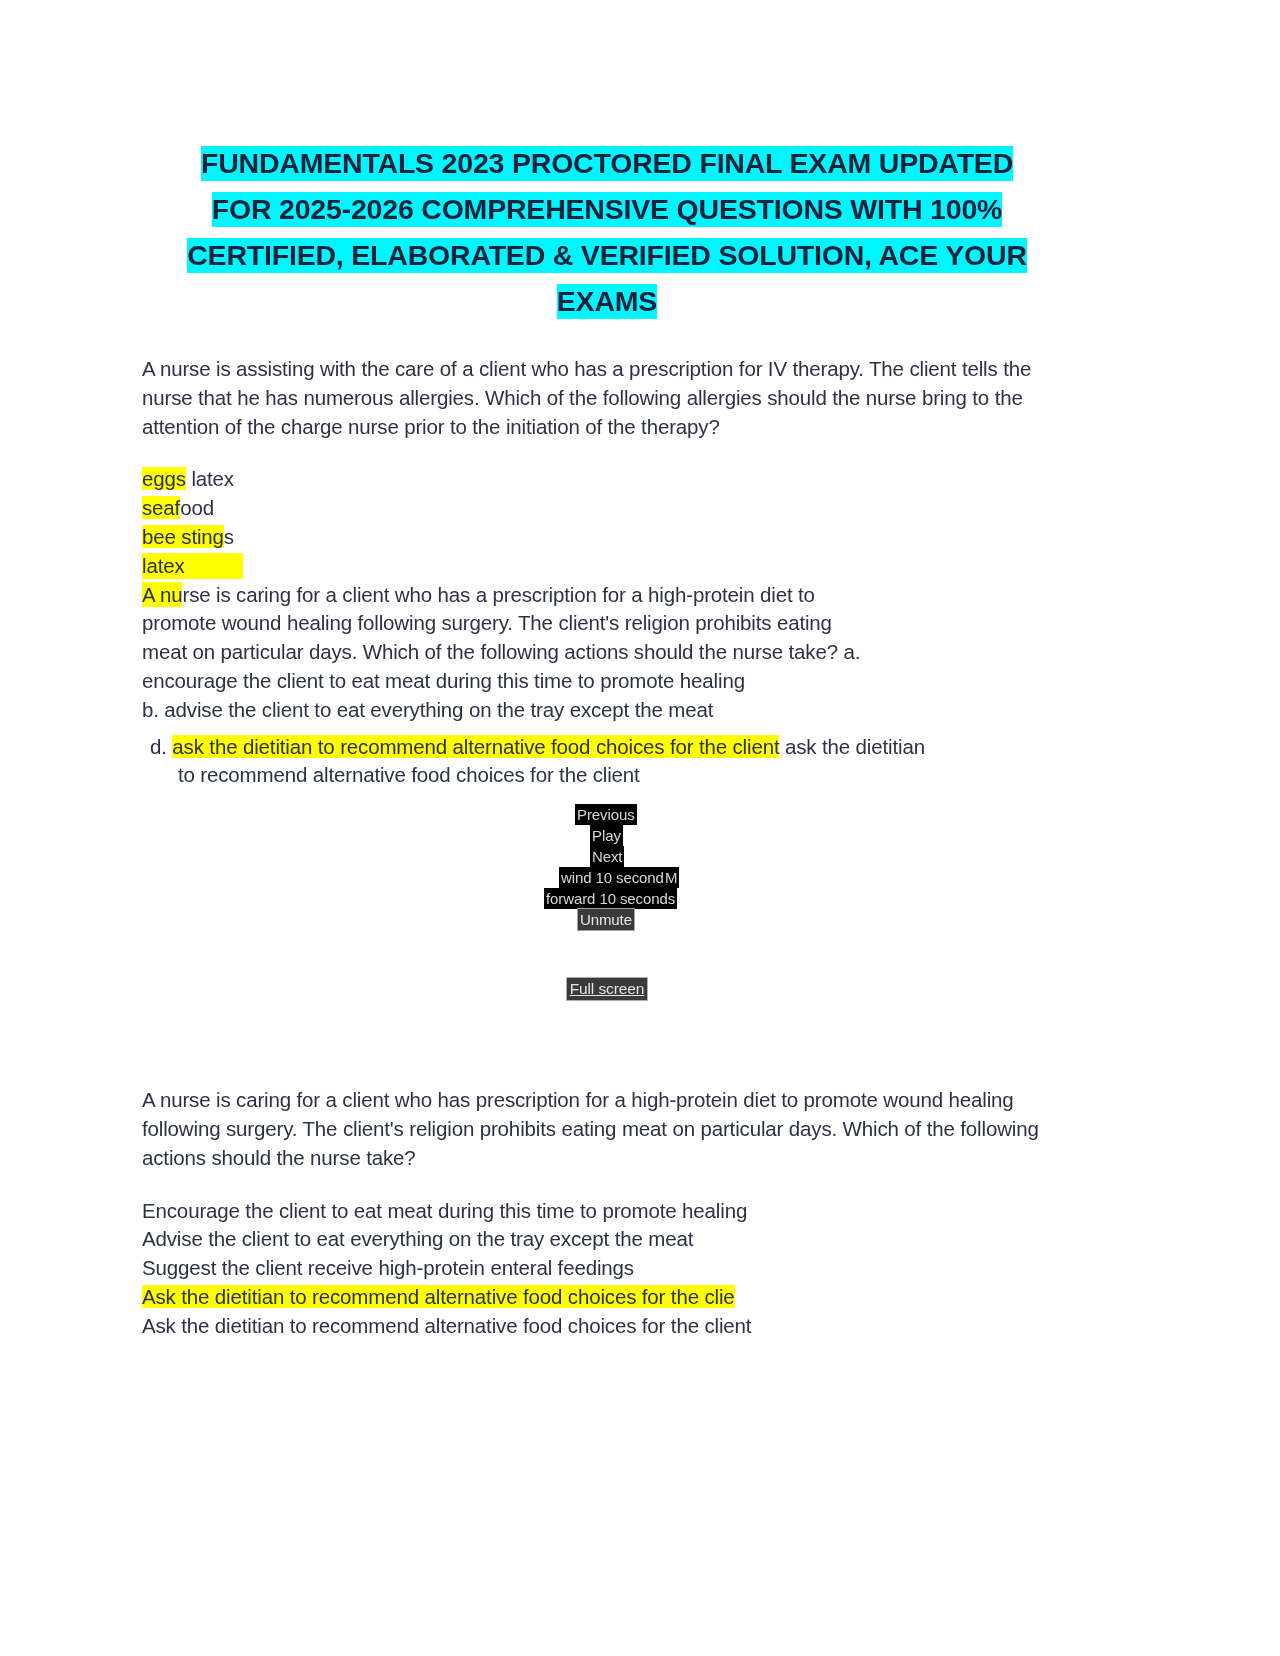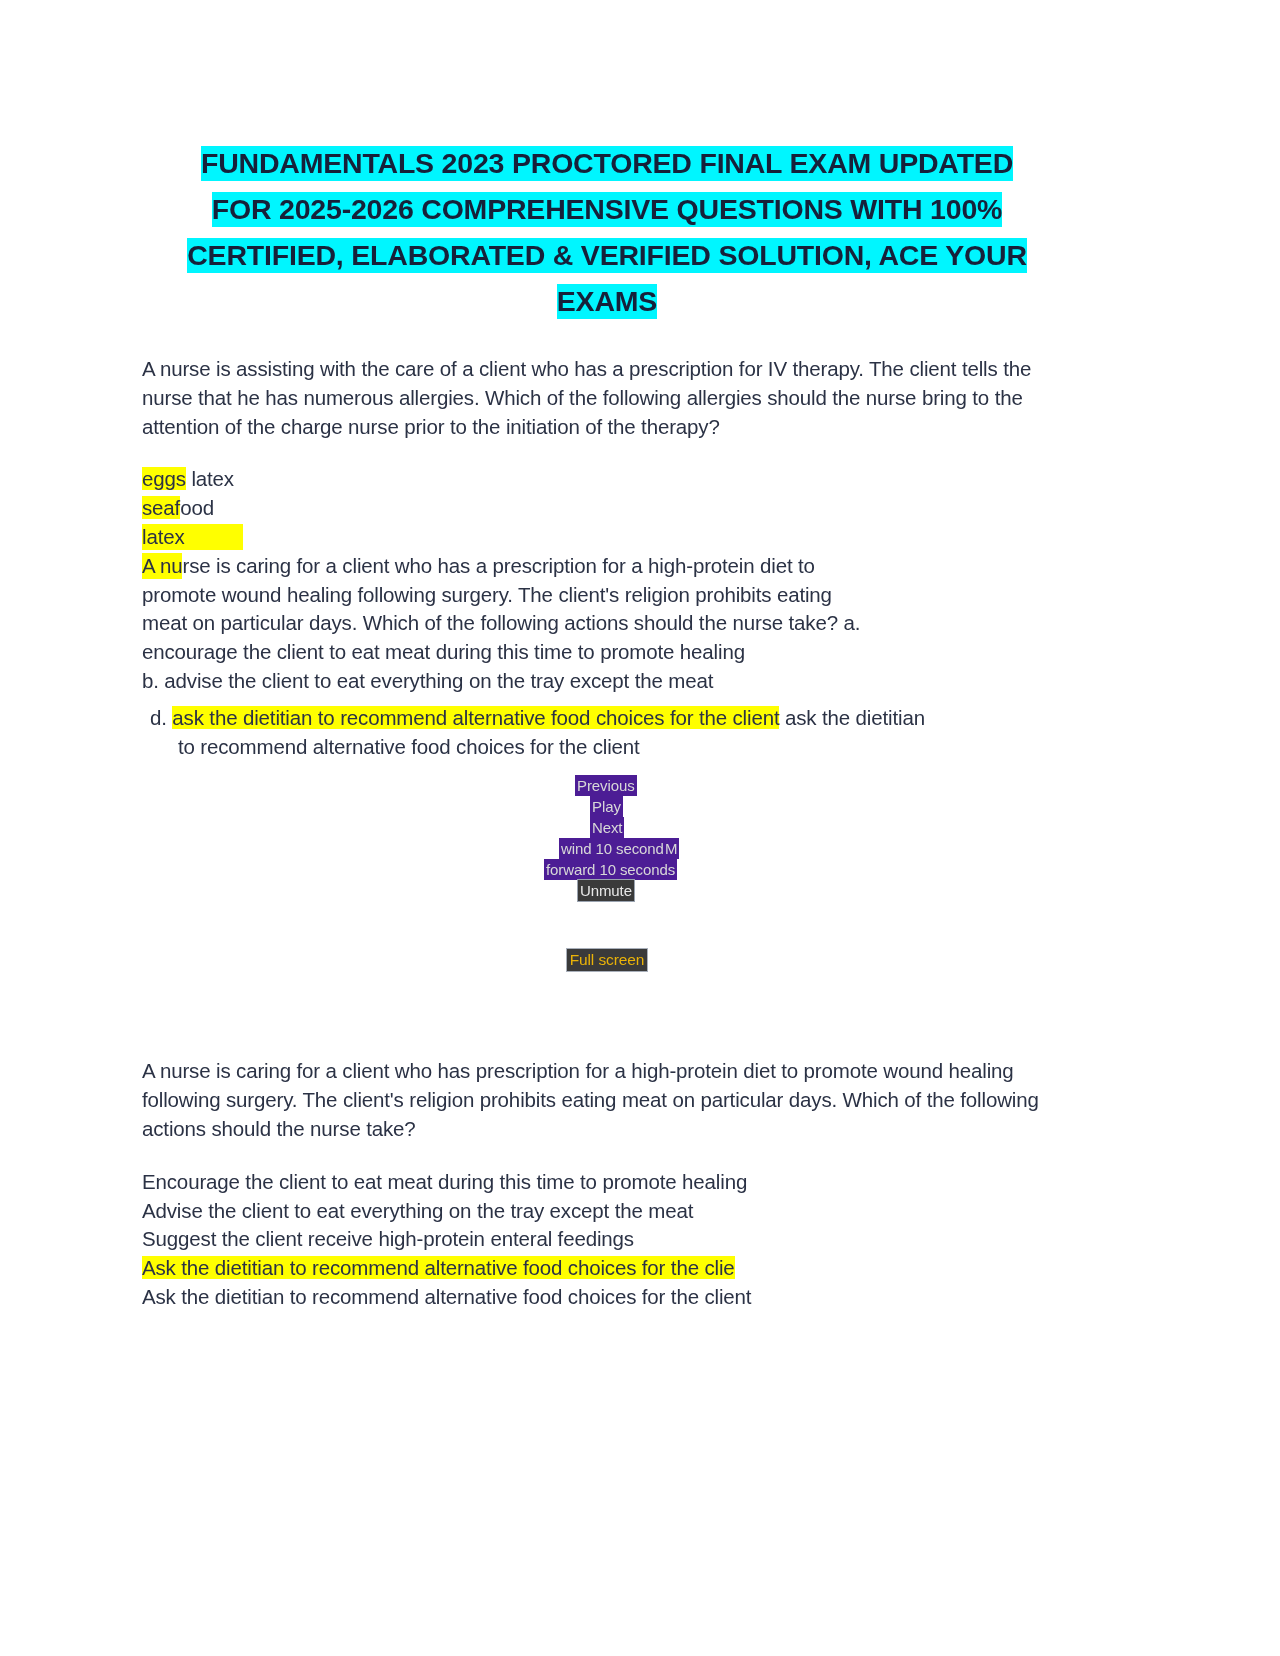--- a/index.html
+++ b/index.html
@@ -96,21 +96,21 @@
 
   
   .media {
     position: relative;
     width: 930px;
     height: 210px;
     margin-top: 8px;
   }
   .ctl {
     position: absolute;
-    background: #4c1d95;
+    background: #000000;
     color: #d8d8d8;
     font-size: 15px;
     line-height: 19px;
     font-family: "Liberation Sans", sans-serif;
     white-space: nowrap;
     padding: 1px 2px;
     letter-spacing: -0.1px;
   }
   .ctl-sel {
     background: #3a3a3a;
@@ -121,26 +121,27 @@
   .fullscreen-wrap {
     position: absolute;
     left: 0;
     top: 180px;
     width: 930px;
     text-align: center;
   }
   .fullscreen {
     display: inline-block;
     background: #3a3a3a;
-    color: #eab308;
+    color: #e5e5e5;
     font-size: 15.5px;
     line-height: 20px;
     padding: 1px 3px;
     outline: 1px solid #a9b0bb;
     letter-spacing: -0.1px;
+    text-decoration: underline;
   }
 </style>
 </head>
 <body>
 
 <div class="page">
   <div class="content">
 
     <h1 class="doc-title">
       <span class="hl-cyan">FUNDAMENTALS 2023 PROCTORED FINAL EXAM UPDATED</span><br>
@@ -150,20 +151,21 @@
     </h1>
 
     <div class="gap-lg"></div>
 
     <p class="para">A nurse is assisting with the care of a client who has a prescription for IV therapy. The client tells the nurse that he has numerous allergies. Which of the following allergies should the nurse bring to the attention of the charge nurse prior to the initiation of the therapy?</p>
 
     <div class="gap-md"></div>
 
     <p class="opt-line"><span class="hl-y">eggs</span><span> latex</span></p>
     <p class="opt-line"><span class="hl-y">seaf</span><span>ood</span></p>
+    <p class="opt-line"><span class="hl-y">bee sting</span><span>s</span></p>
     <p class="opt-line"><span class="hl-box"><span class="hl-band" style="left:0;right:-58px;"></span><span class="txt">latex</span></span></p>
 
     <p class="opt-line"><span class="hl-box"><span class="hl-band" style="left:0;right:0;"></span><span class="txt">A nu</span></span><span>rse is caring for a client who has a prescription for a high-protein diet to</span></p>
     <p class="opt-line">promote wound healing following surgery. The client's religion prohibits eating</p>
     <p class="opt-line">meat on particular days. Which of the following actions should the nurse take? a.</p>
     <p class="opt-line">encourage the client to eat meat during this time to promote healing</p>
     <p class="opt-line">b. advise the client to eat everything on the tray except the meat</p>
     <p class="opt-wrap"><span>d. </span><span class="hl-y">ask the dietitian to recommend alternative food choices for the client</span><span> ask the dietitian</span><span class="cont">to recommend alternative food choices for the client</span></p>
 
     <div class="media">

